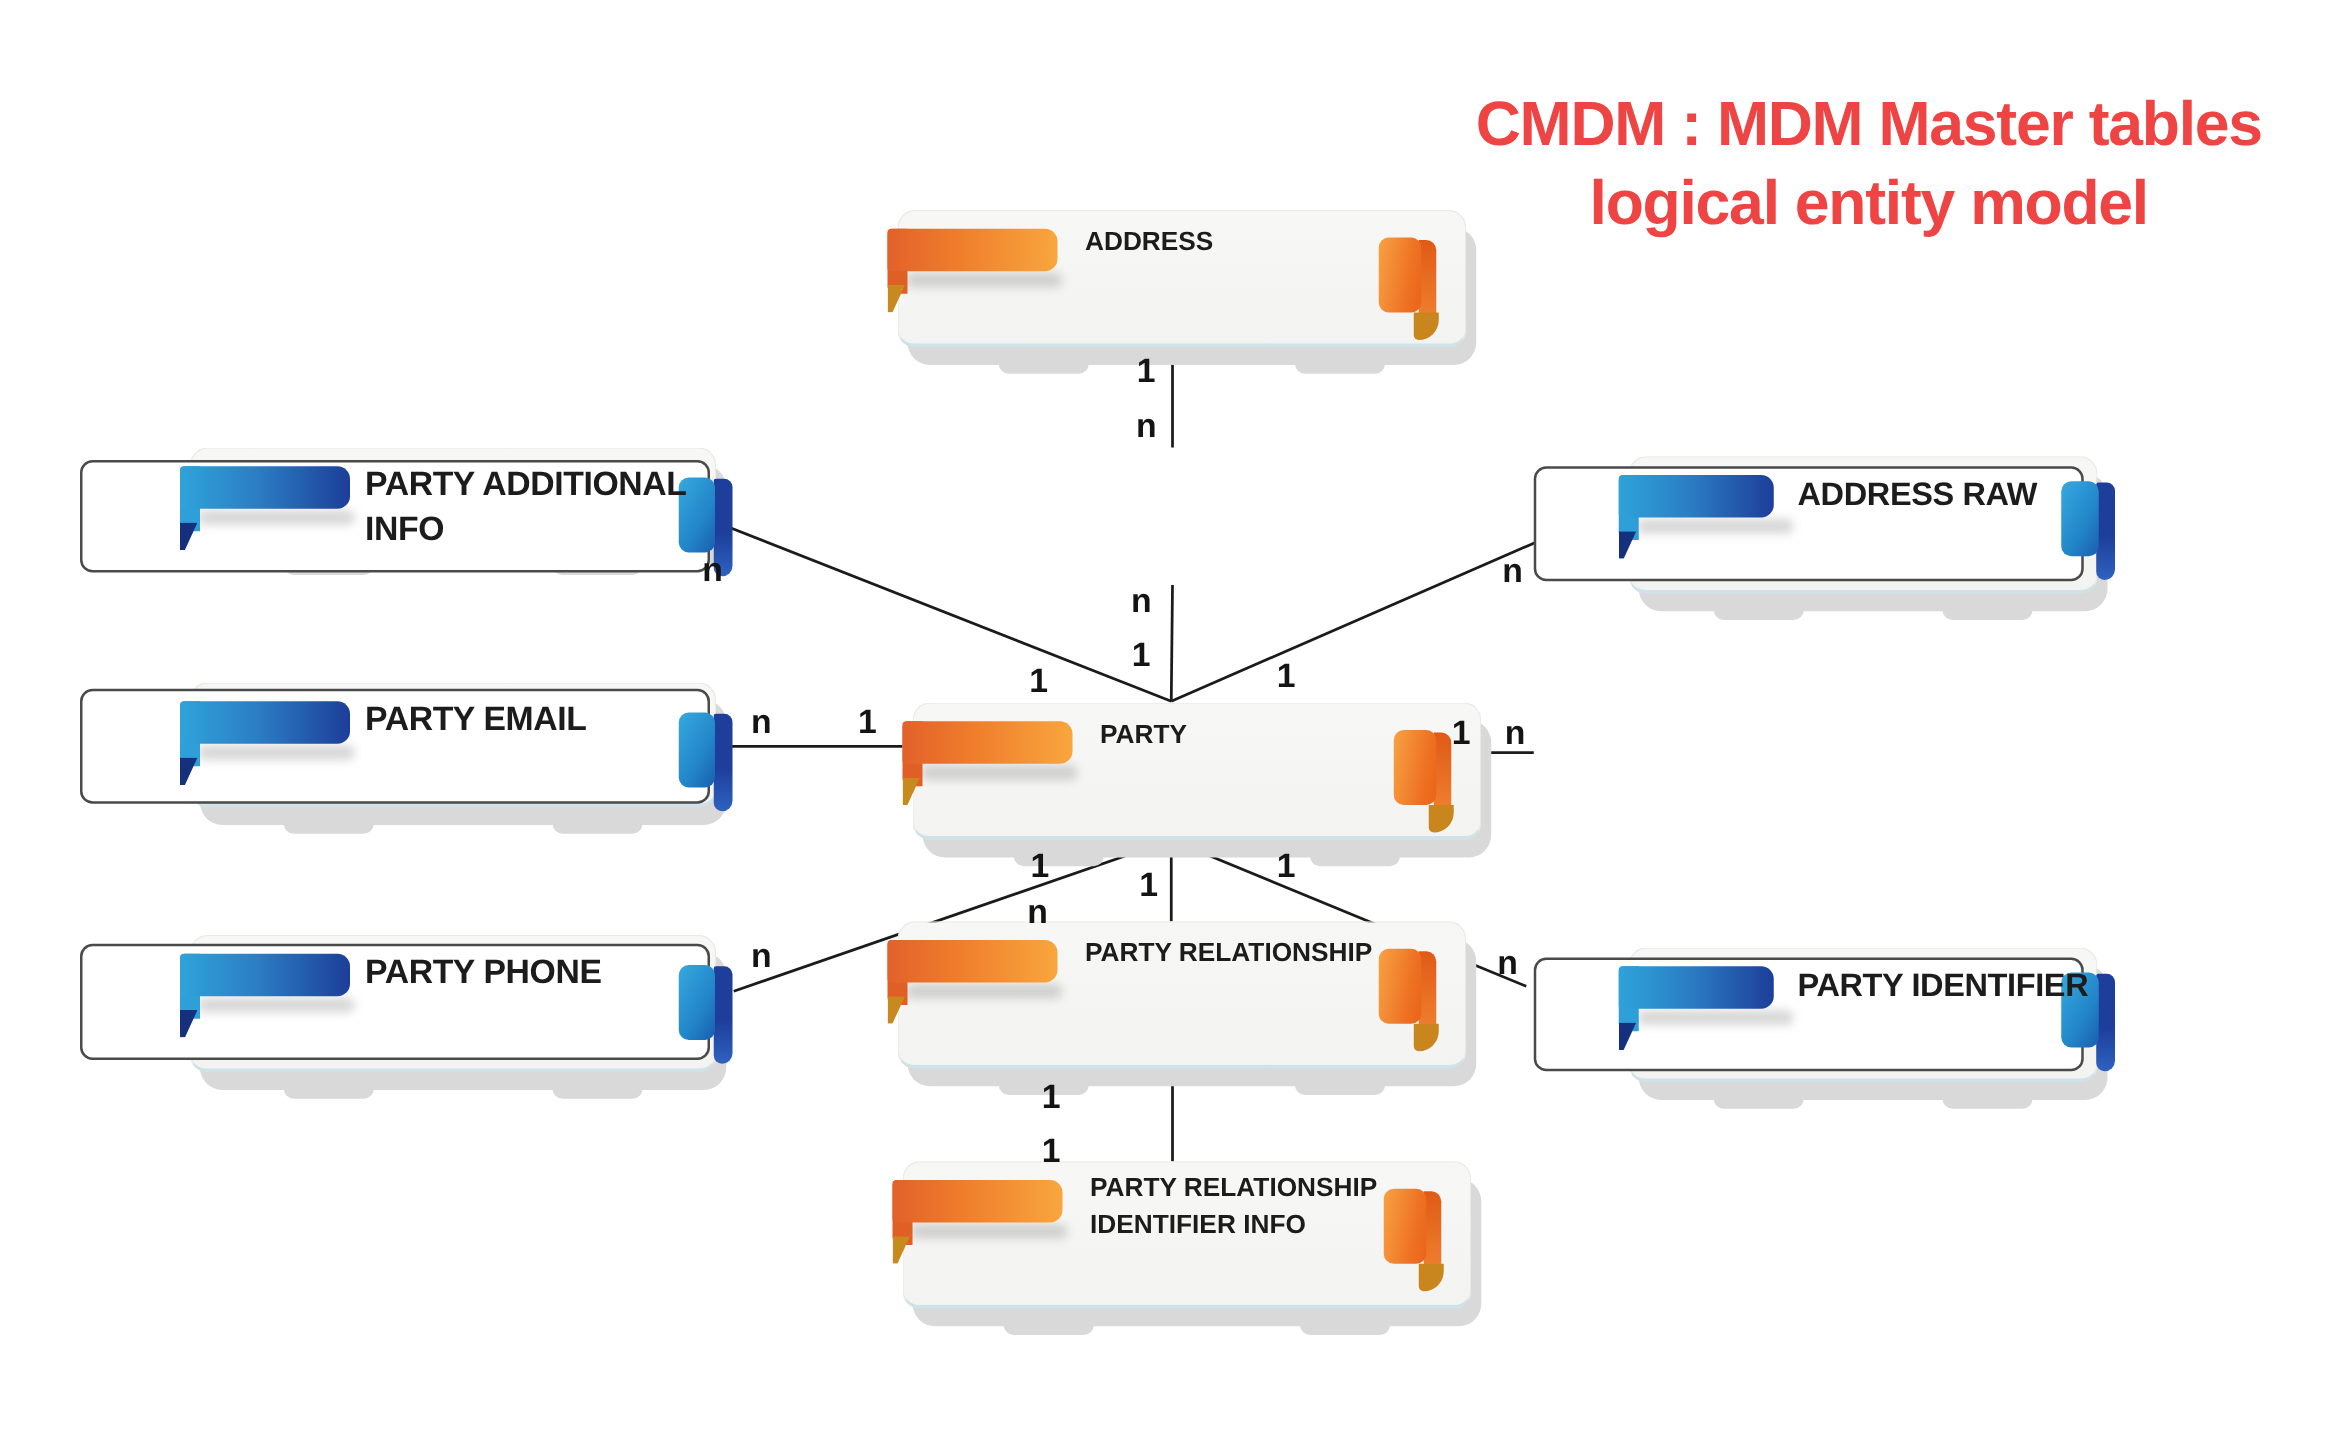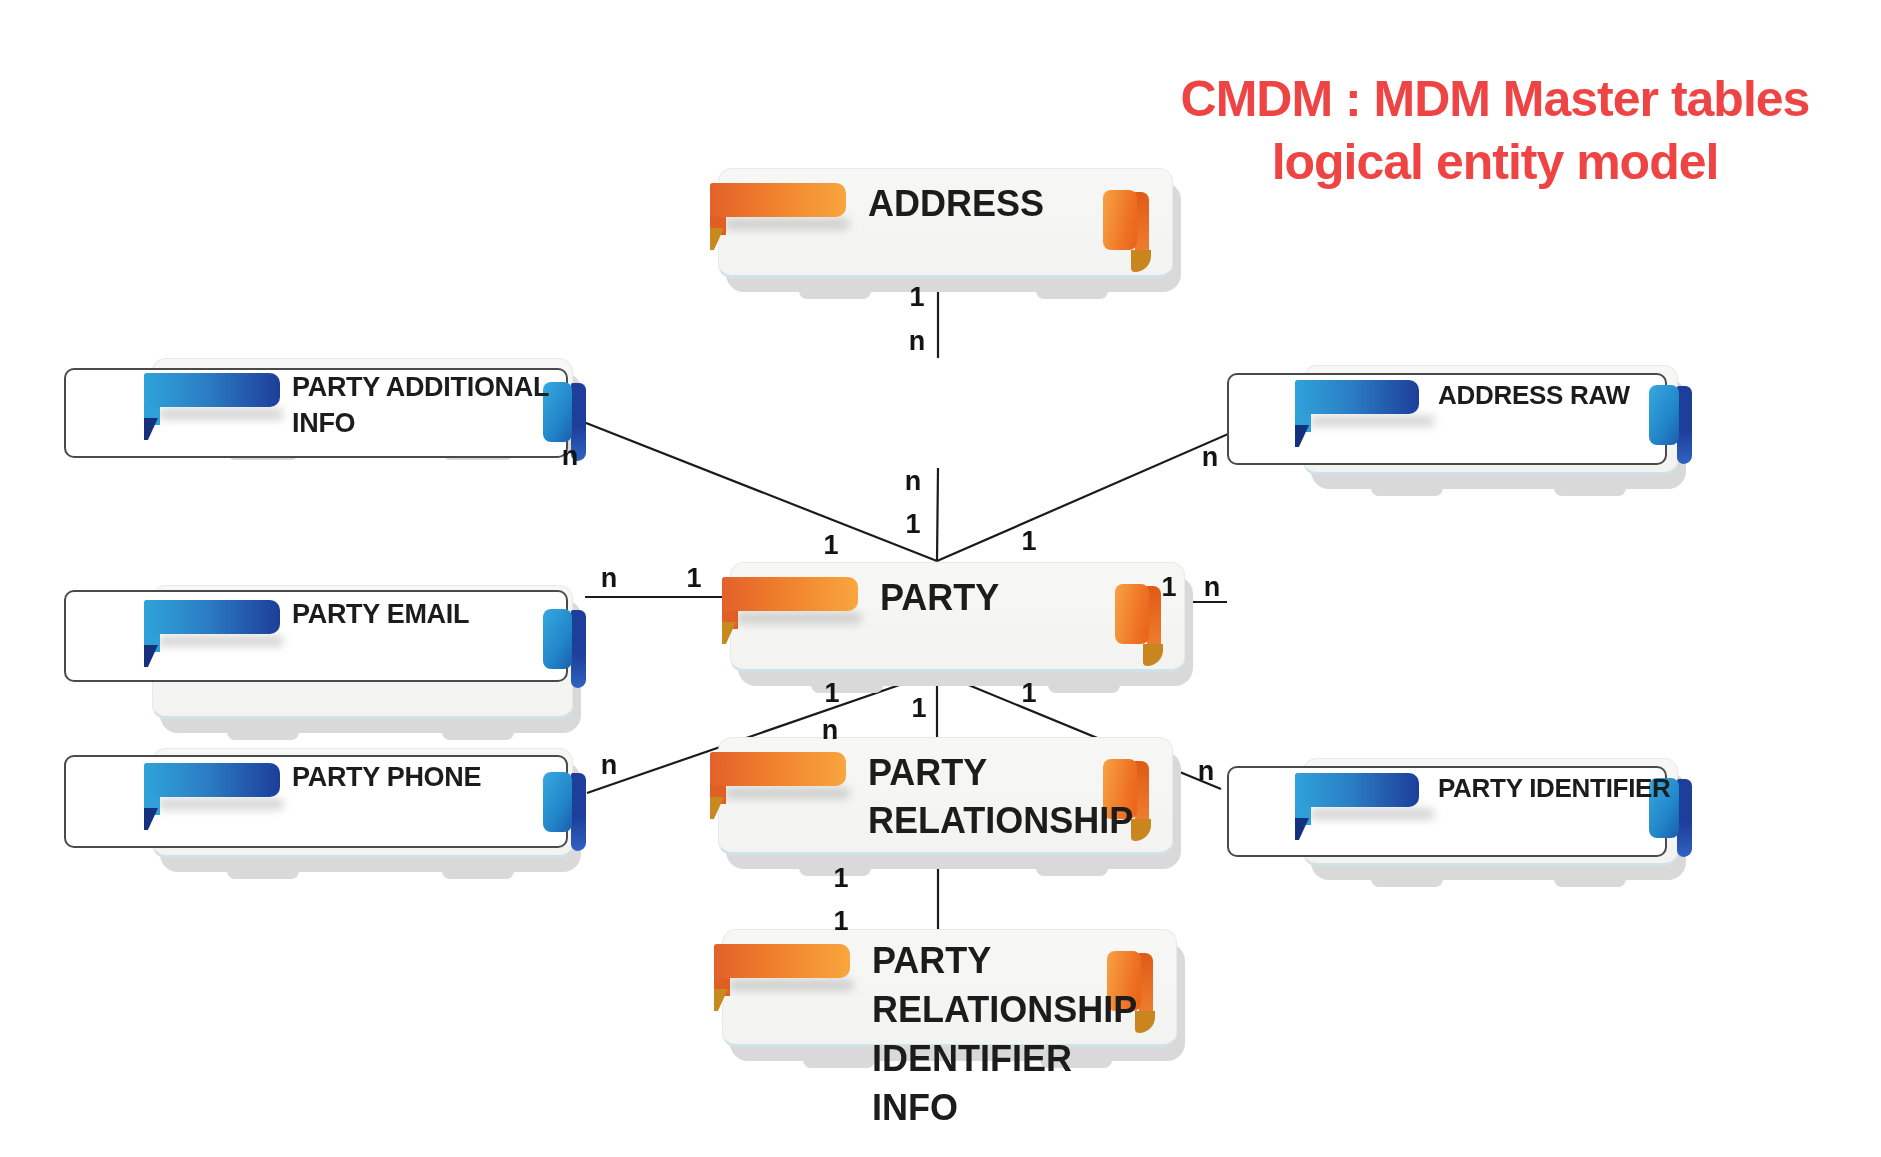--- a/index.html
+++ b/index.html
@@ -24,21 +24,21 @@
   .eshadow::before{content:"";position:absolute;left:16%;bottom:-7px;width:72px;height:16px;
            background:#d9d9d9;border-radius:8px;}
   .eshadow::after{content:"";position:absolute;right:16%;bottom:-7px;width:72px;height:16px;
            background:#d9d9d9;border-radius:8px;}
   .card{position:absolute;left:0;top:0;width:100%;height:100%;
         background:linear-gradient(180deg,#f7f7f6,#f3f3f1);
         border:1px solid #e9e9e7;border-bottom:3px solid #cfe2e8;border-radius:14px;box-sizing:border-box;}
   .outline{position:absolute;background:#ffffff;border:2px solid #4a4a4a;border-radius:10px;box-sizing:border-box;}
 
   .elabel{position:absolute;font-weight:bold;color:#1c1c1c;}
-  .orange .elabel{left:150px;top:12px;width:272px;font-size:36px;line-height:1.32;}
+  .orange .elabel{left:150px;top:12px;width:272px;font-size:21px;line-height:1.32;}
   .blue-l .elabel{left:140px;top:12px;width:268px;font-size:27px;line-height:1.32;letter-spacing:-0.3px;}
   .blue-r .elabel{left:135px;top:14px;width:250px;font-size:26px;line-height:1.3;letter-spacing:-0.3px;}
 
   
   .wrap{position:absolute;left:-8px;top:15px;width:16px;height:52px;border-radius:4px 0 0 6px;}
   .rfold{position:absolute;left:-8px;top:60px;width:14px;height:22px;
          clip-path:polygon(0 0,100% 0,28% 100%,0 100%);}
   .bar{position:absolute;left:-8px;top:15px;width:136px;height:34px;border-radius:3px 10px 10px 3px;}
   .barshadow{position:absolute;left:6px;top:50px;width:126px;height:12px;
              background:rgba(110,110,110,.28);filter:blur(4px);border-radius:6px;}
@@ -152,21 +152,21 @@
     <div class="outline" style="left:-88px;top:10px;width:504px;height:90px"></div>
     <div class="barshadow"></div>
     <div class="wrap"></div>
     <div class="rfold"></div>
     <div class="bar"></div>
     <div class="tabcurl"></div>
     <div class="tabmain"></div>
     <div class="elabel">PARTY ADDITIONAL INFO</div>
   </div>
 
-  <div class="entity blue-l" style="left:152px;top:585px;width:421px;height:134px">
+  <div class="entity blue-l" style="left:152px;top:546px;width:421px;height:100px">
     <div class="eshadow"></div>
     <div class="card"></div>
     <div class="outline" style="left:-88px;top:5px;width:504px;height:92px"></div>
     <div class="barshadow"></div>
     <div class="wrap"></div>
     <div class="rfold"></div>
     <div class="bar"></div>
     <div class="tabcurl"></div>
     <div class="tabmain"></div>
     <div class="elabel">PARTY EMAIL</div>

